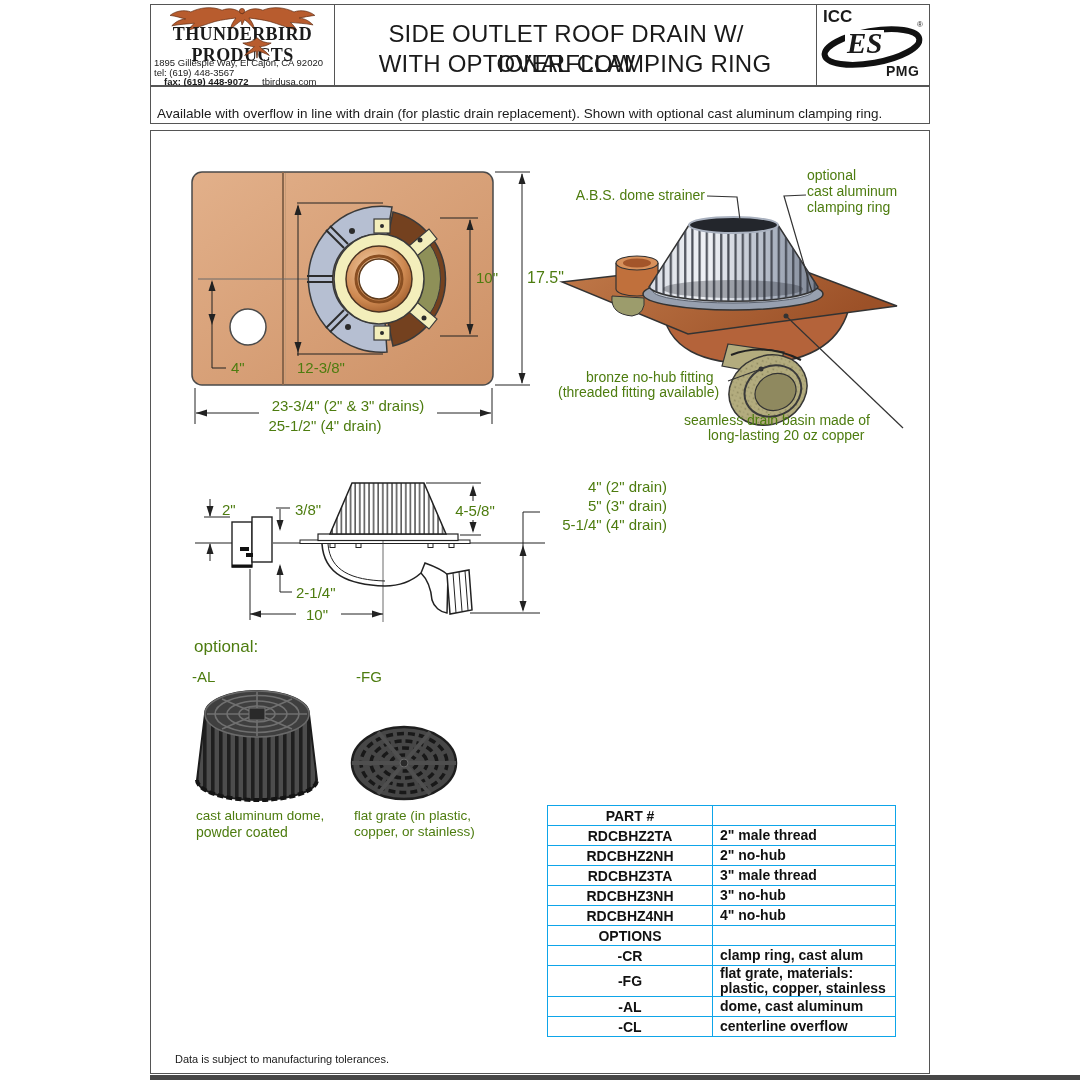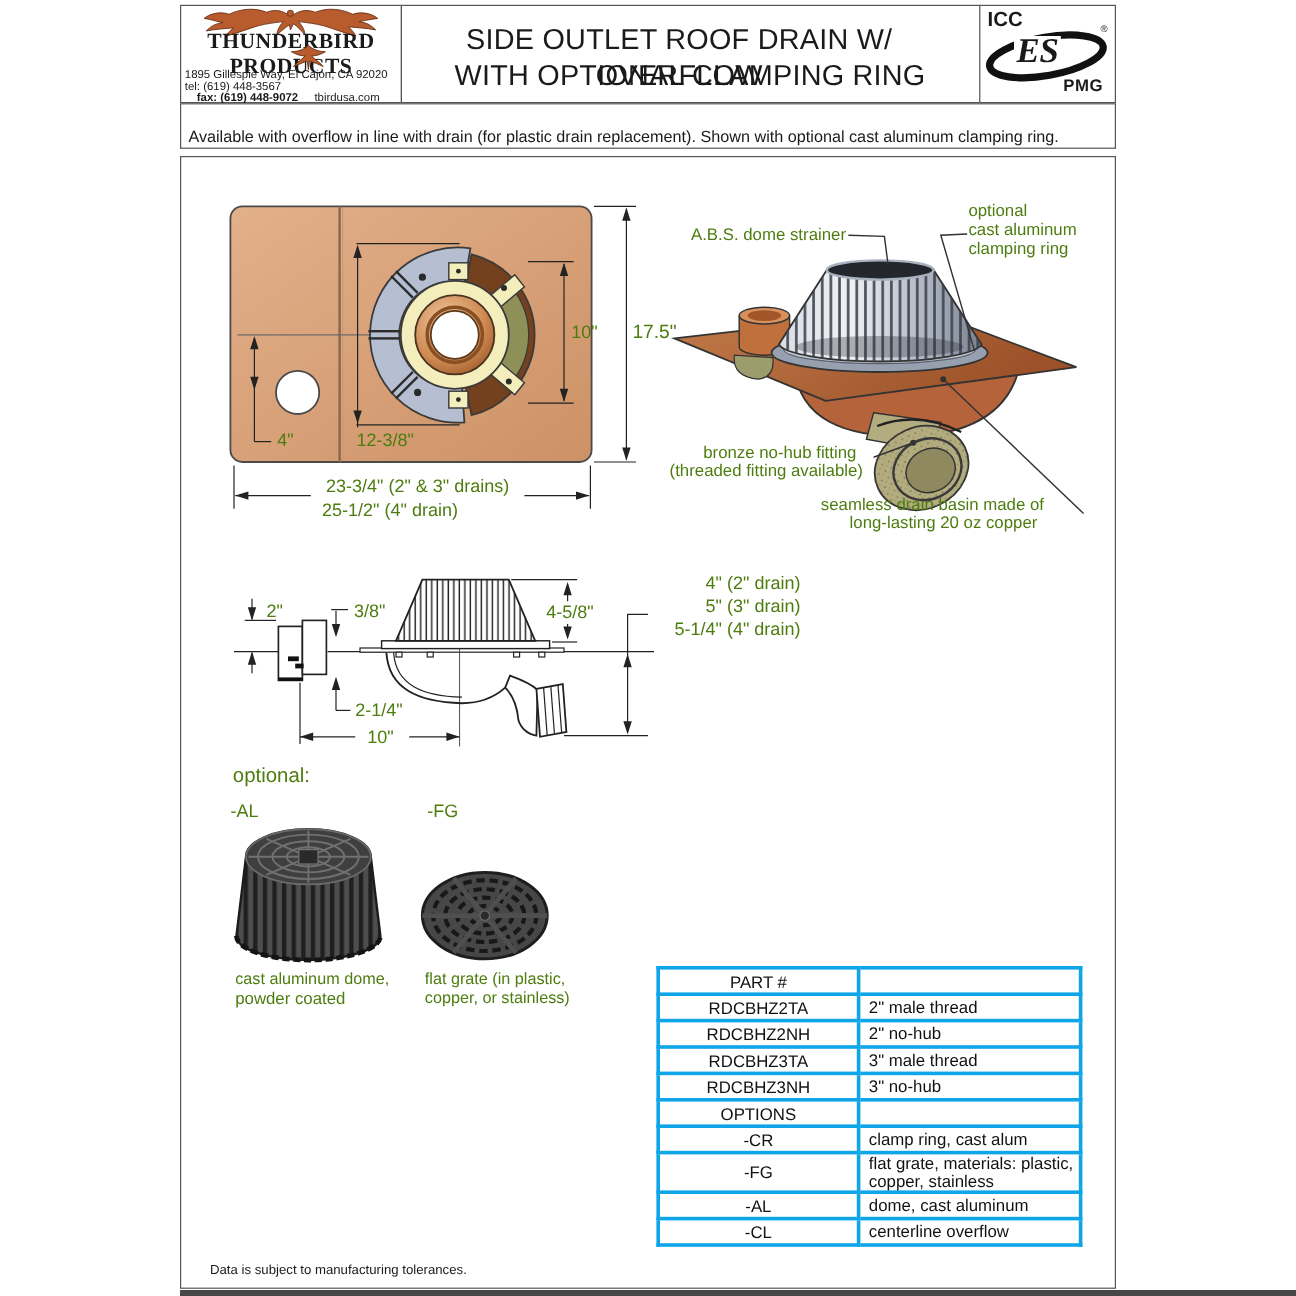--- a/index.html
+++ b/index.html
@@ -16,21 +16,21 @@
   .title-line{font-size:24px;line-height:30px;text-align:center;letter-spacing:.2px;}
   .desc-line{font-size:13.5px;line-height:17px;white-space:nowrap;}
   .icc-txt{font-weight:bold;font-size:17px;}
   .es-txt{font-family:"Liberation Serif",serif;font-style:italic;font-weight:bold;font-size:29px;background:#fff;padding:0 2px;line-height:26px;}
   .pmg-txt{font-weight:bold;font-size:14px;letter-spacing:.5px;}
   .reg-txt{font-size:8px;}
   
   .callout{font-size:14px;line-height:15.5px;}
   
   .parts-table{position:absolute;left:547px;top:805px;border-collapse:collapse;font-size:14px;color:#111;}
-  .parts-table td{border:3px solid #0ea5e9;height:19px;padding:0 3px;}
+  .parts-table td{border:1px solid #0ea5e9;height:19px;padding:0 3px;font-weight:bold;}
   .parts-table td.c1{width:158px;text-align:center;}
   .parts-table td.c2{width:172px;text-align:left;padding-left:7px;line-height:15px;}
   .footer-note{position:absolute;left:175px;top:1053px;font-size:11px;}
   .shadowbar{position:absolute;left:150px;top:1075px;width:930px;height:5px;background:#474747;}
 </style>
 </head>
 <body>
 
 <div id="page">
 
@@ -348,20 +348,24 @@
         </tr>
     <tr>
           <td class="c1">RDCBHZ3TA</td>
           <td class="c2">3" male thread</td>
         </tr>
     <tr>
           <td class="c1">RDCBHZ3NH</td>
           <td class="c2">3" no-hub</td>
         </tr>
     <tr>
+          <td class="c1">RDCBHZ4NH</td>
+          <td class="c2">4" no-hub</td>
+        </tr>
+    <tr>
           <td class="c1">OPTIONS</td>
           <td class="c2"></td>
         </tr>
     <tr>
           <td class="c1">-CR</td>
           <td class="c2">clamp ring, cast alum</td>
         </tr>
     <tr>
           <td class="c1">-FG</td>
           <td class="c2">flat grate, materials: plastic, copper, stainless</td>

